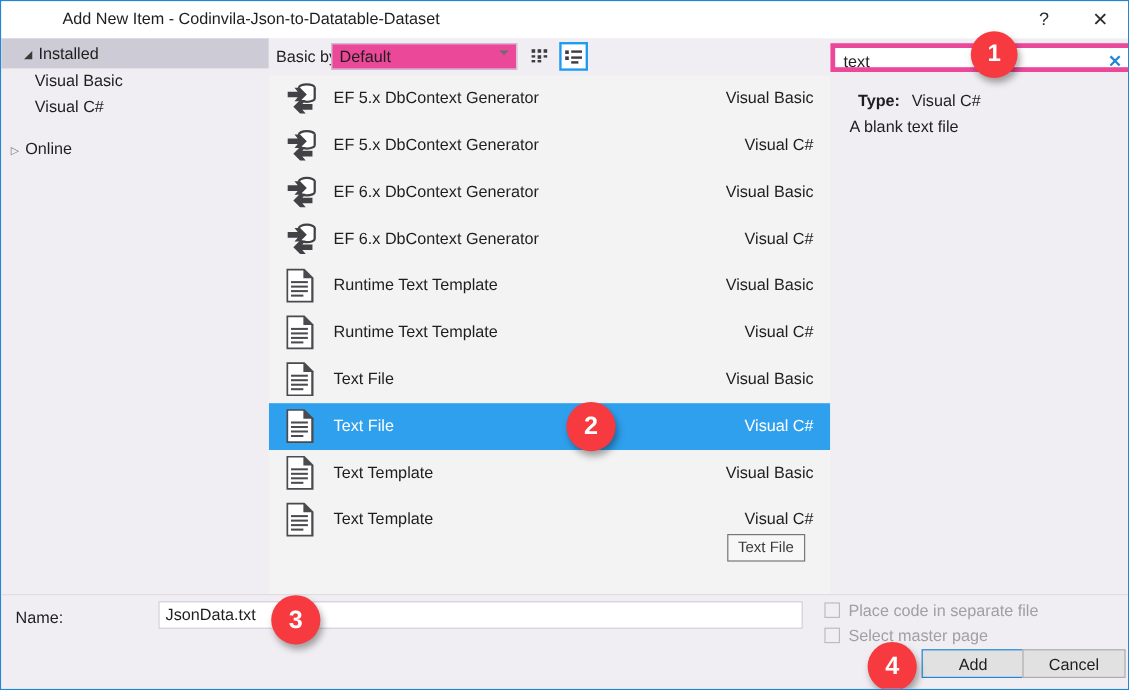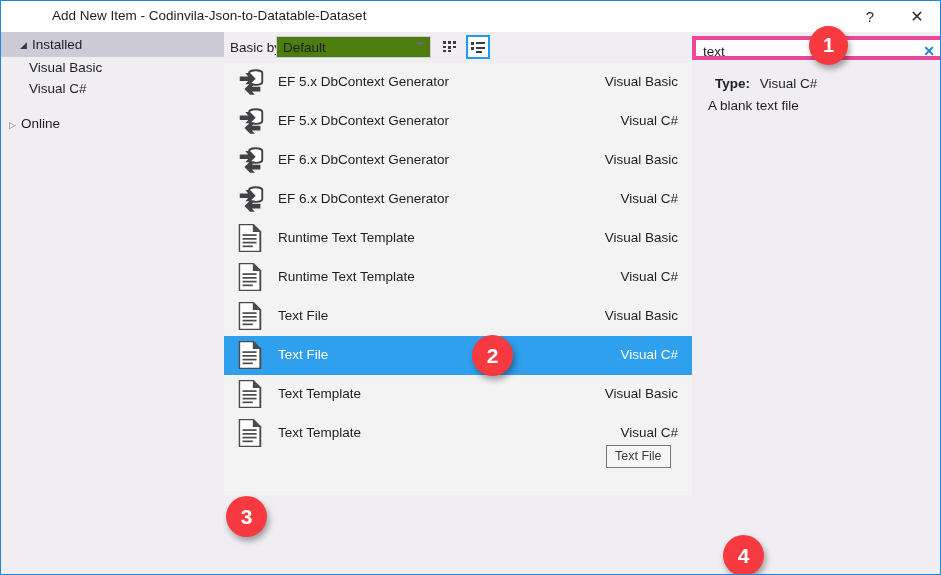--- a/index.html
+++ b/index.html
@@ -63,21 +63,21 @@
   
   #toolbar {
     position: absolute; left: 223px; top: 31px; width: 468px; height: 31px;
     background: #f0eef2;
   }
   #sortby-label {
     position: absolute; left: 6px; top: 8px; font-size: 13.5px;
   }
   #sort-select {
     position: absolute; left: 52px; top: 4px; width: 155px; height: 22px;
-    background: #4d7c0f; border: 1px solid #cccedb;
+    background: #ec4899; border: 1px solid #cccedb;
   }
   #sort-select .val {
     position: absolute; left: 6px; top: 3px; font-size: 13.5px;
   }
   #sort-select .chev {
     position: absolute; right: 6px; top: 5px;
     width: 0; height: 0;
     border-left: 4px solid transparent; border-right: 4px solid transparent;
     border-top: 4px solid #6d6d6d;
   }
@@ -401,19 +401,33 @@
   </div>
 
   <div id="infopanel">
     <div id="type-line">
       <b>Type:</b>
       <span style="margin-left:6px">Visual C#</span>
     </div>
     <div id="desc-line">A blank text file</div>
   </div>
 
+  <div id="bottombar">
+    <div id="name-label">Name:</div>
+    <div id="name-input">
+      <span class="val" title="">JsonData.txt</span>
+    </div>
+    <div id="chk-place" class="chk-row">
+      <span class="chk-box"></span><span>Place code in separate file</span>
+    </div>
+    <div id="chk-master" class="chk-row">
+      <span class="chk-box"></span><span>Select master page</span>
+    </div>
+    <div id="btn-add" class="dlg-btn">Add</div>
+    <div id="btn-cancel" class="dlg-btn">Cancel</div>
+  </div>
 
   <div id="badge-1" class="badge">1</div>
   <div id="badge-2" class="badge">2</div>
   <div id="badge-3" class="badge">3</div>
   <div id="badge-4" class="badge">4</div>
 
 </div>
 
 </body></html>

